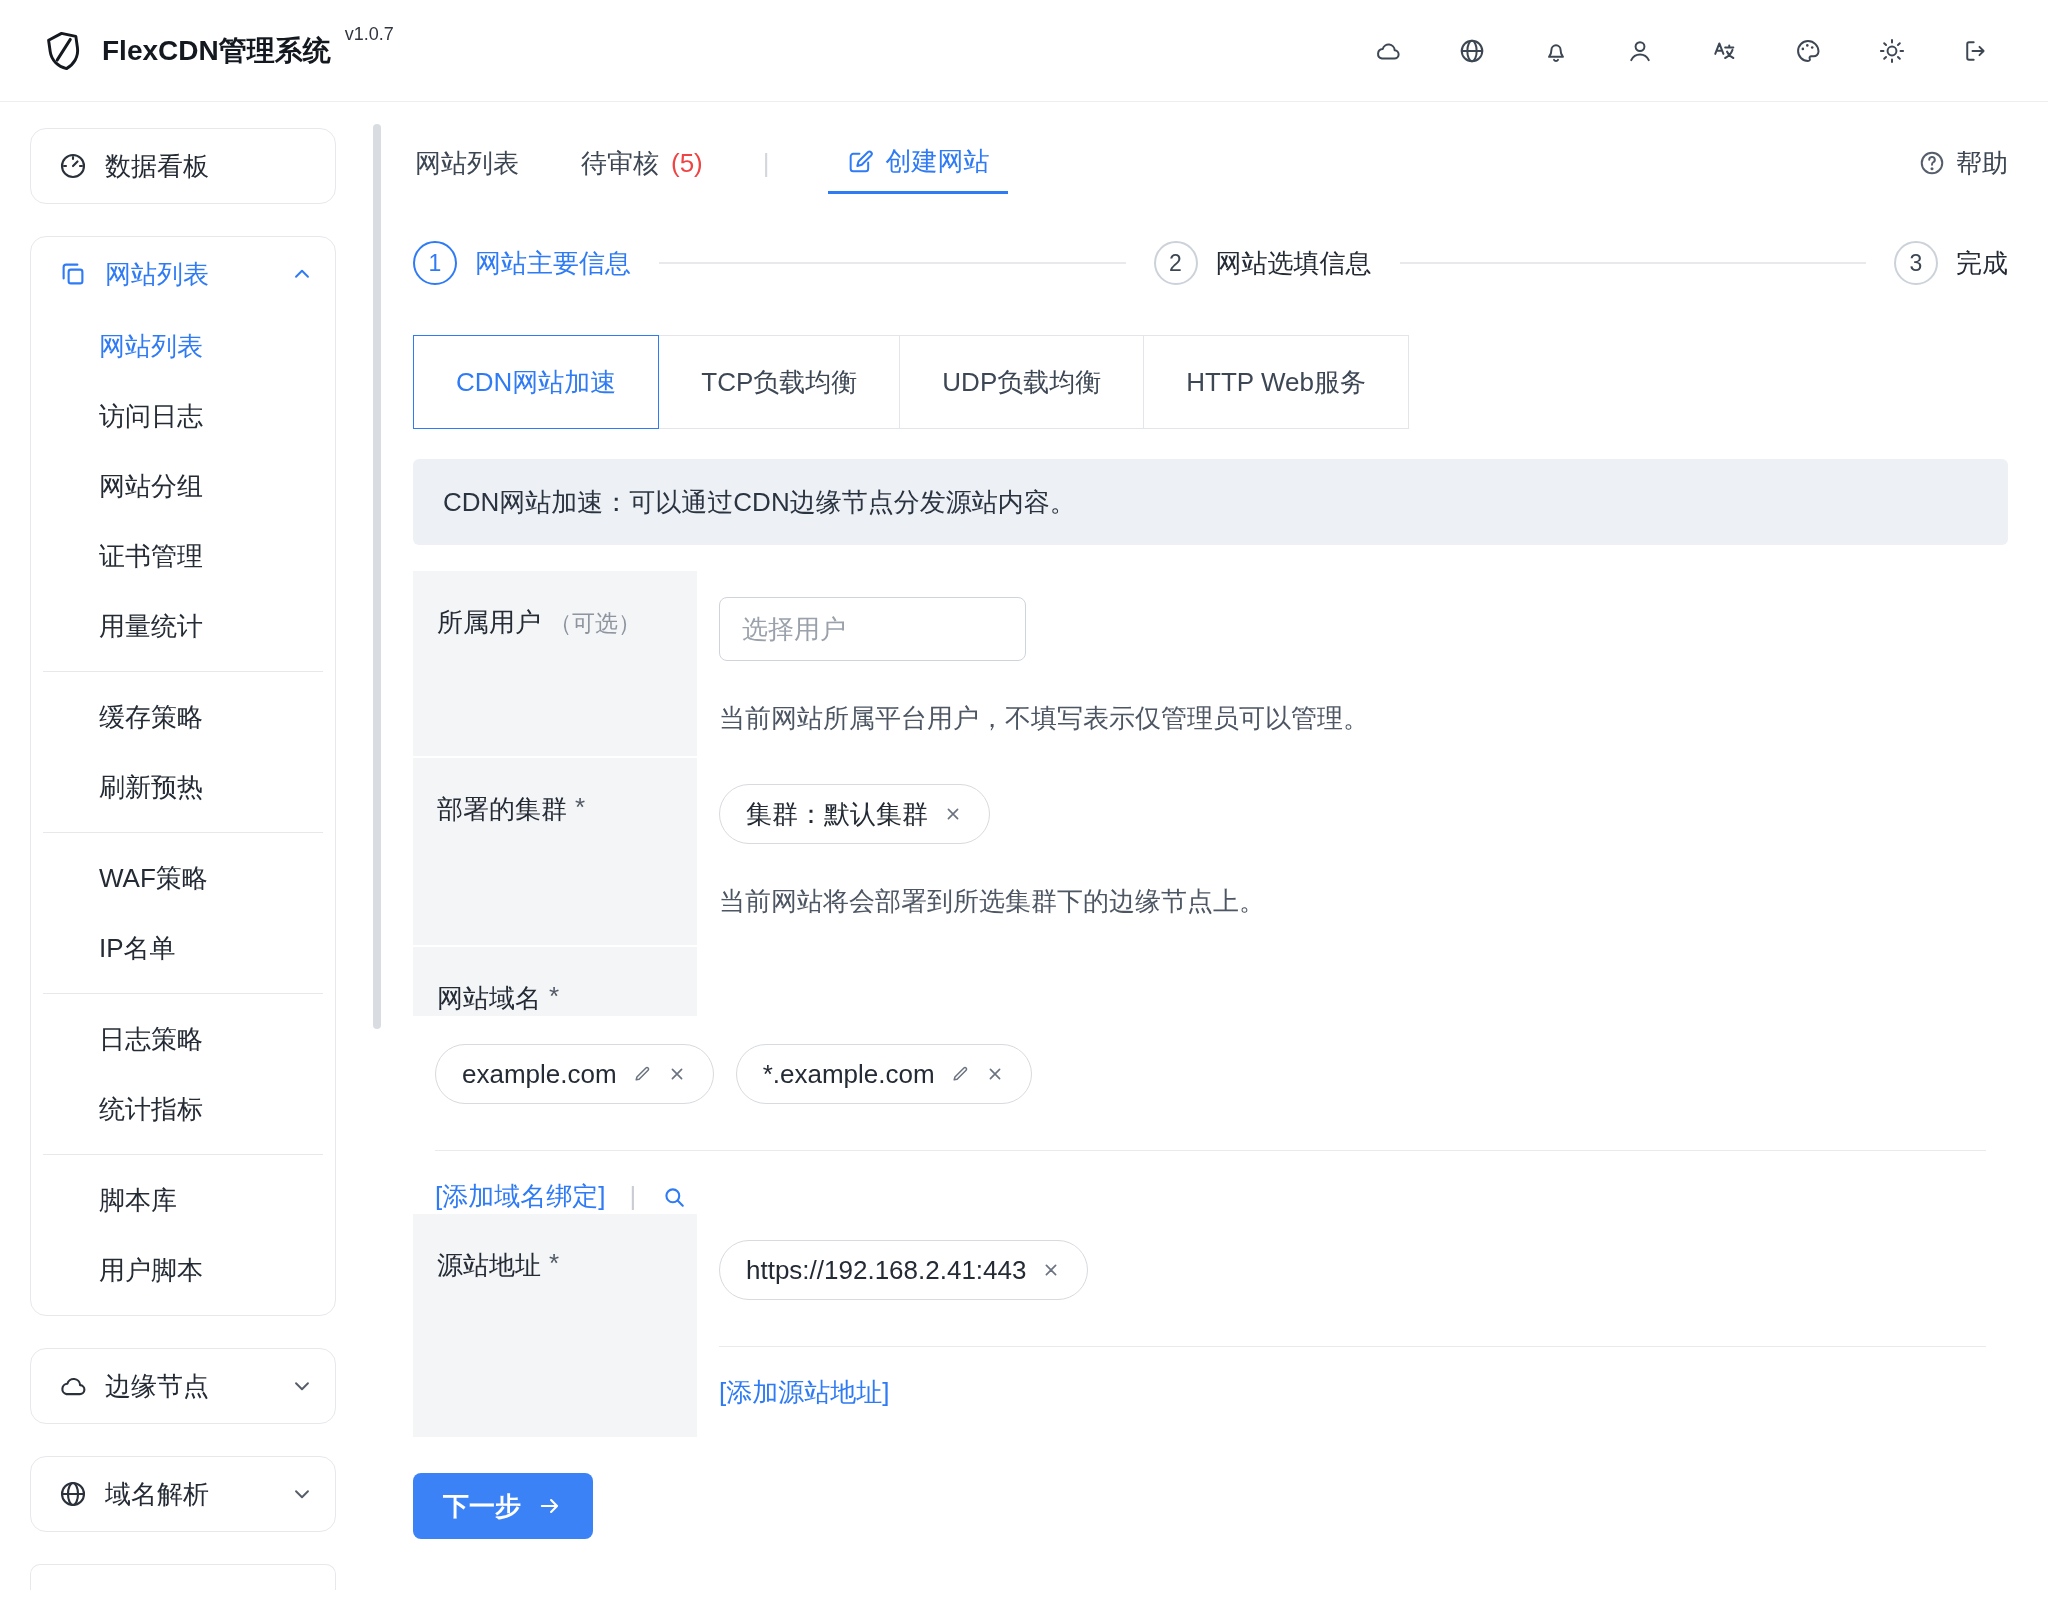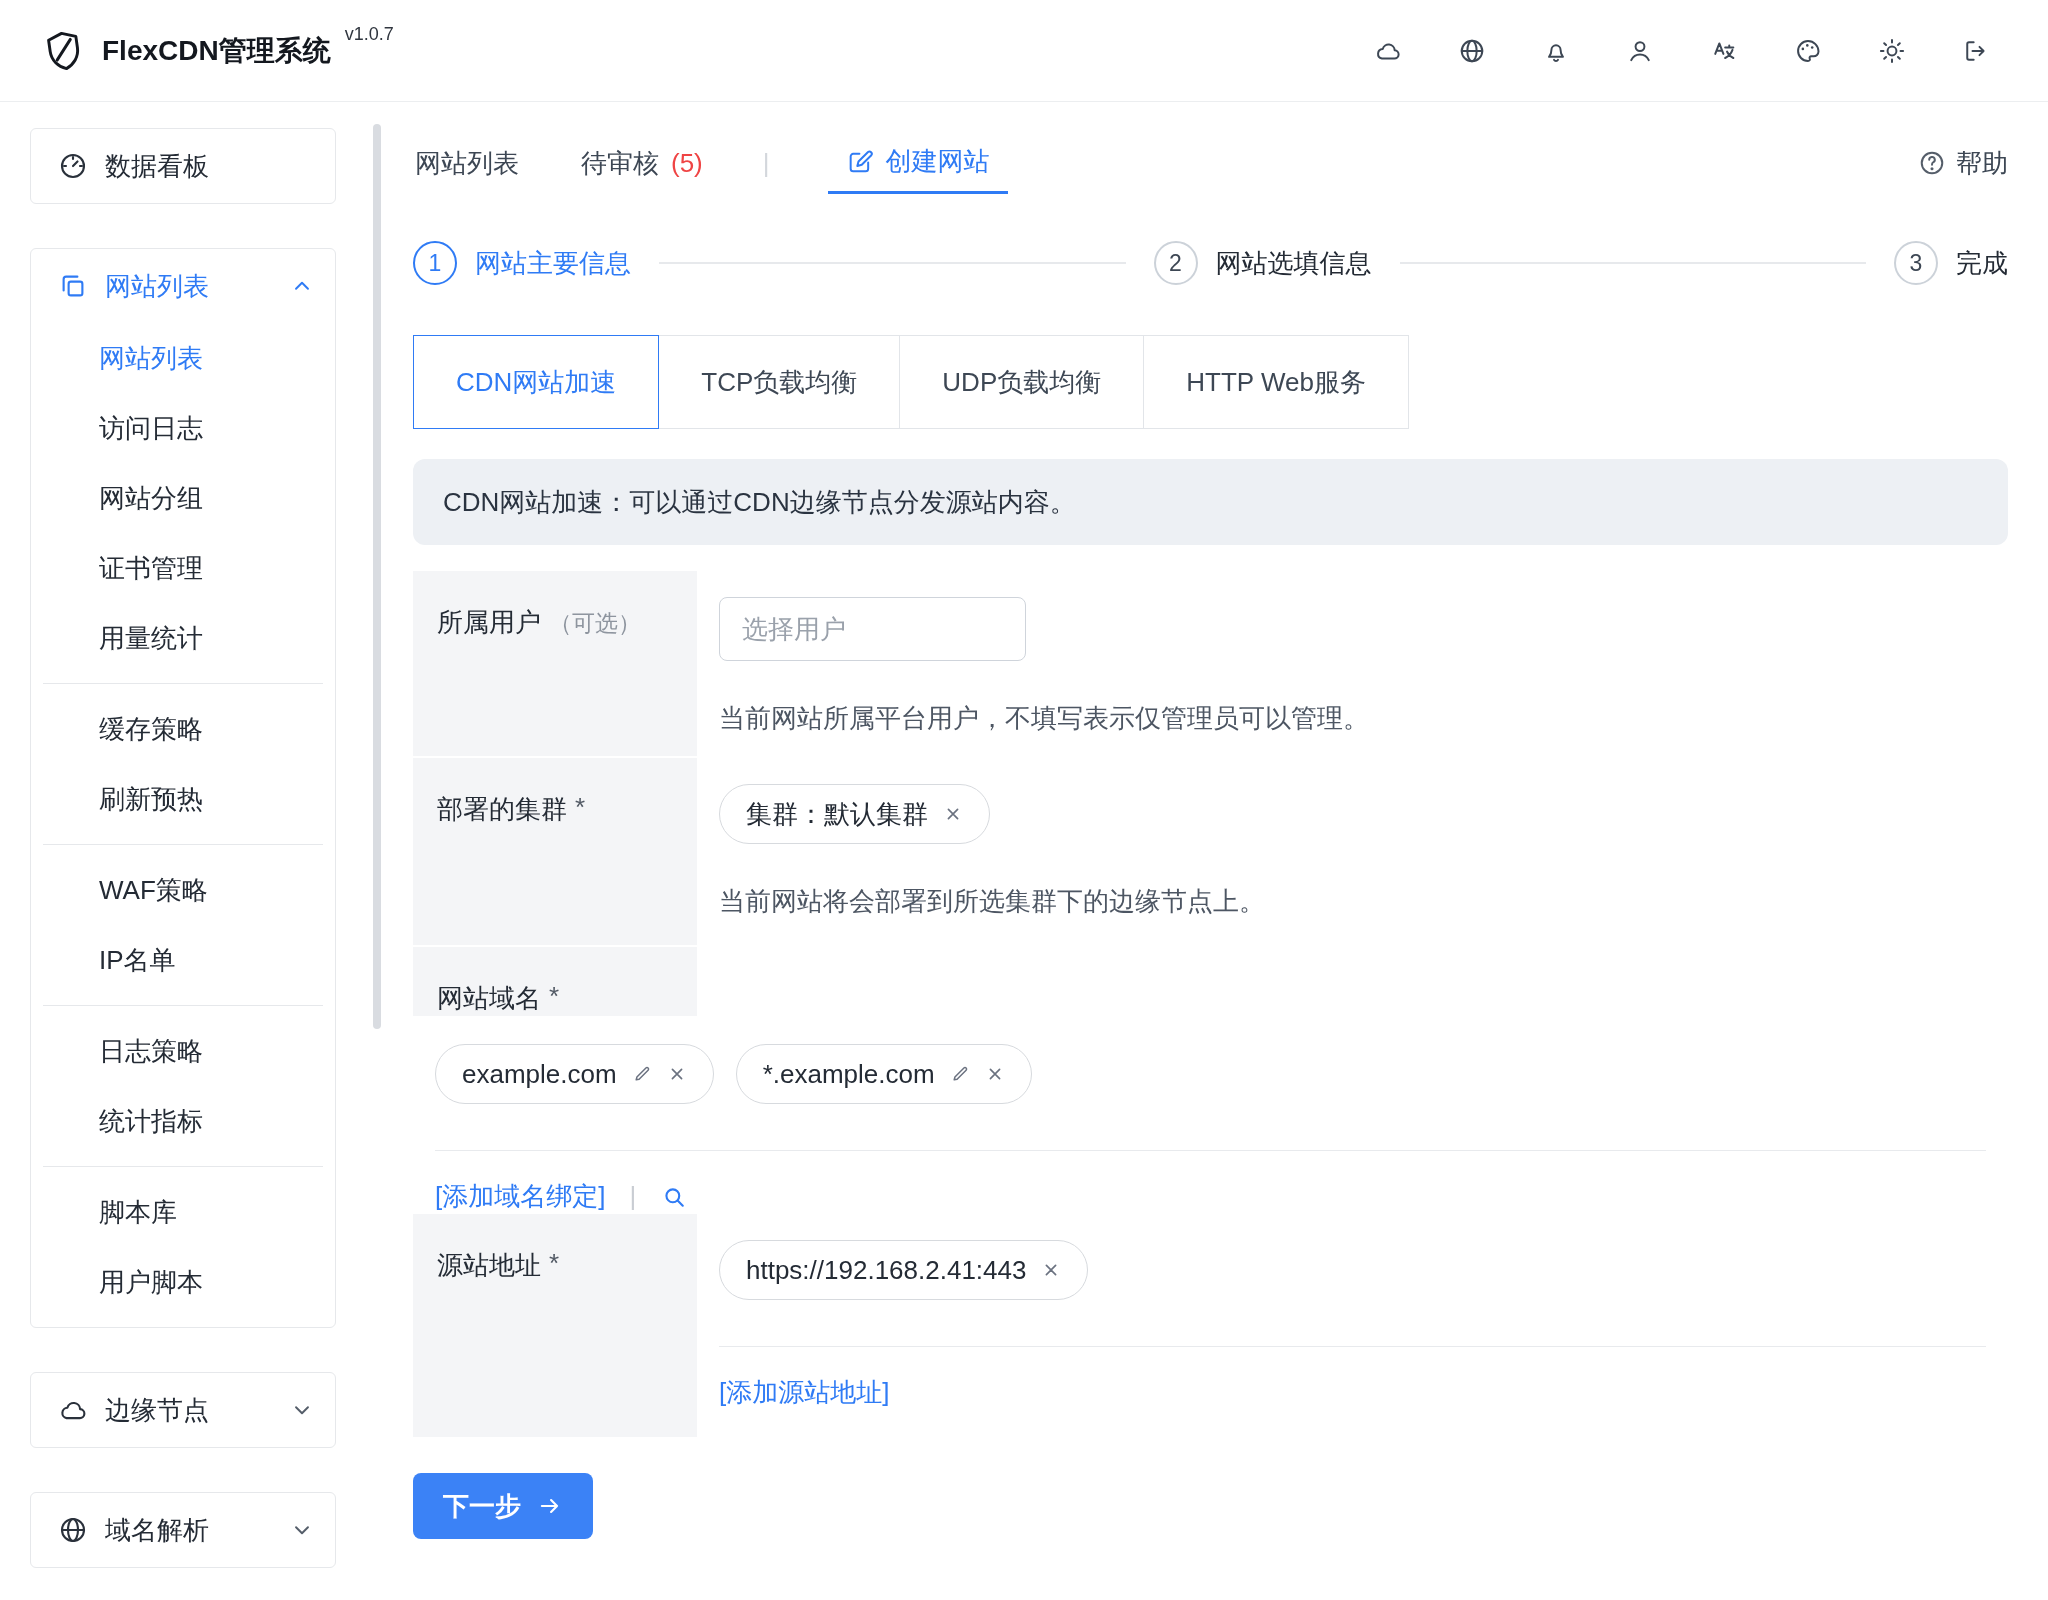--- a/index.html
+++ b/index.html
@@ -19,22 +19,22 @@
   .logo-area { display:flex; align-items:center; gap:16px; }
   .app-title { font-size:28px; font-weight:600; color:#14181f; }
   .app-version { font-size:18px; color:#30363f; position:relative; top:-16px; left:-2px; }
   .header-icons { display:flex; align-items:center; gap:56px; color:#3d4754; }
   .header-icons .icon { cursor:pointer; }
 
   
   .body-wrap { display:flex; height:1498px; }
   .sidebar { width:368px; flex:none; padding:26px 0 0 30px; }
   .side-box {
-    width:306px; border:1px solid #e6e8eb; border-radius:6px; background:#fff;
-    margin-bottom:44px; overflow:hidden;
+    width:306px; border:1px solid #e6e8eb; border-radius:16px; background:#fff;
+    margin-bottom:32px; overflow:hidden;
   }
   .side-row { display:flex; align-items:center; gap:17px; height:74px; padding:0 20px 0 27px; cursor:pointer; }
   .side-row .row-label { flex:1; font-size:26px; }
   .menu-box { padding-bottom:10px; }
   .menu-header { color:#2f7bf5; }
   .menu-header .row-label { color:#2f7bf5; }
   .sub-item { height:70px; display:flex; align-items:center; padding-left:68px; font-size:26px; color:#242b35; cursor:pointer; }
   .sub-item.active { color:#2f7bf5; }
   .menu-divider { height:1px; background:#e6e8eb; margin:10px 12px; }
   .side-box.partial { height:26px; border-bottom:none; border-radius:10px 10px 0 0; margin-bottom:0; }
@@ -67,21 +67,21 @@
 
   .type-tabs { display:flex; margin-top:50px; }
   .type-tab {
     height:94px; padding:0 42px; display:flex; align-items:center; font-size:26px;
     border:1px solid #e2e5e9; margin-left:-1px; background:#fff; color:#3d4754; cursor:pointer;
   }
   .type-tab:first-child { margin-left:0; }
   .type-tab.active { border-color:#2f7bf5; color:#2f7bf5; position:relative; z-index:2; }
 
   .banner {
-    margin-top:30px; height:86px; background:#edf0f4; border-radius:12px;
+    margin-top:30px; height:86px; background:#edf0f4; border-radius:6px;
     display:flex; align-items:center; padding:0 30px; color:#2a3340; font-size:26px;
   }
 
   
   .form { margin-top:26px; }
   .form-row { display:flex; }
   .form-label-cell {
     width:284px; flex:none; background:#f4f5f7; padding:34px 16px 0 24px;
     border-bottom:2px solid #fff; display:flex; align-items:flex-start; flex-wrap:wrap; gap:8px;
   }

